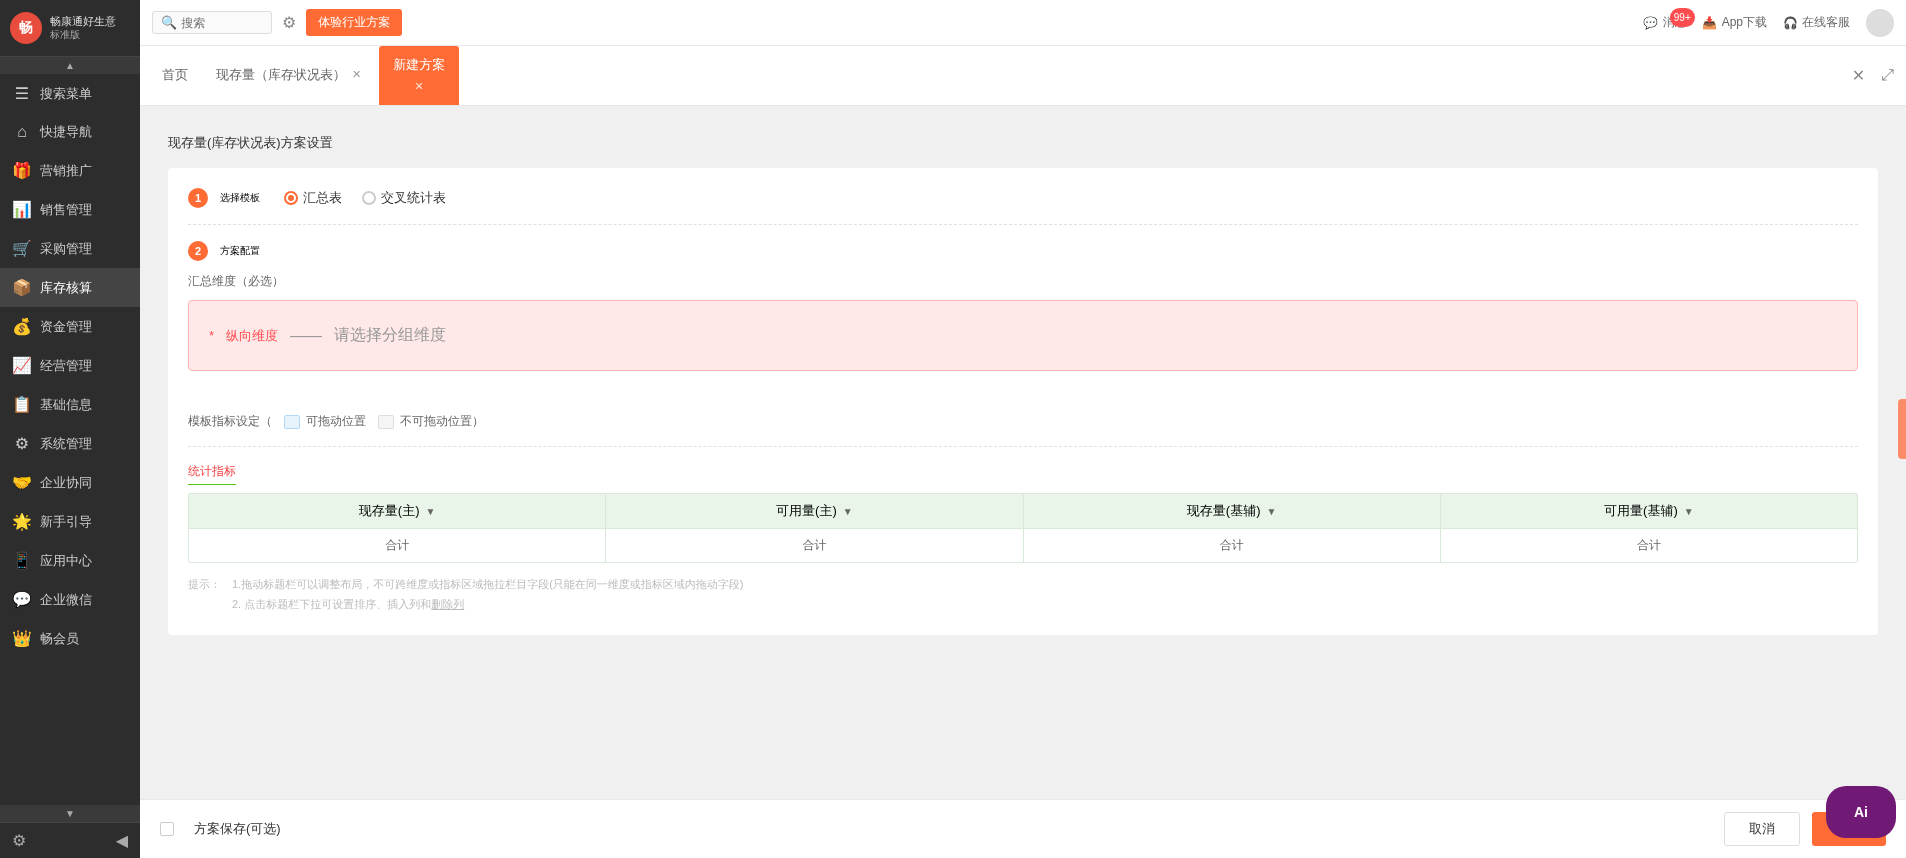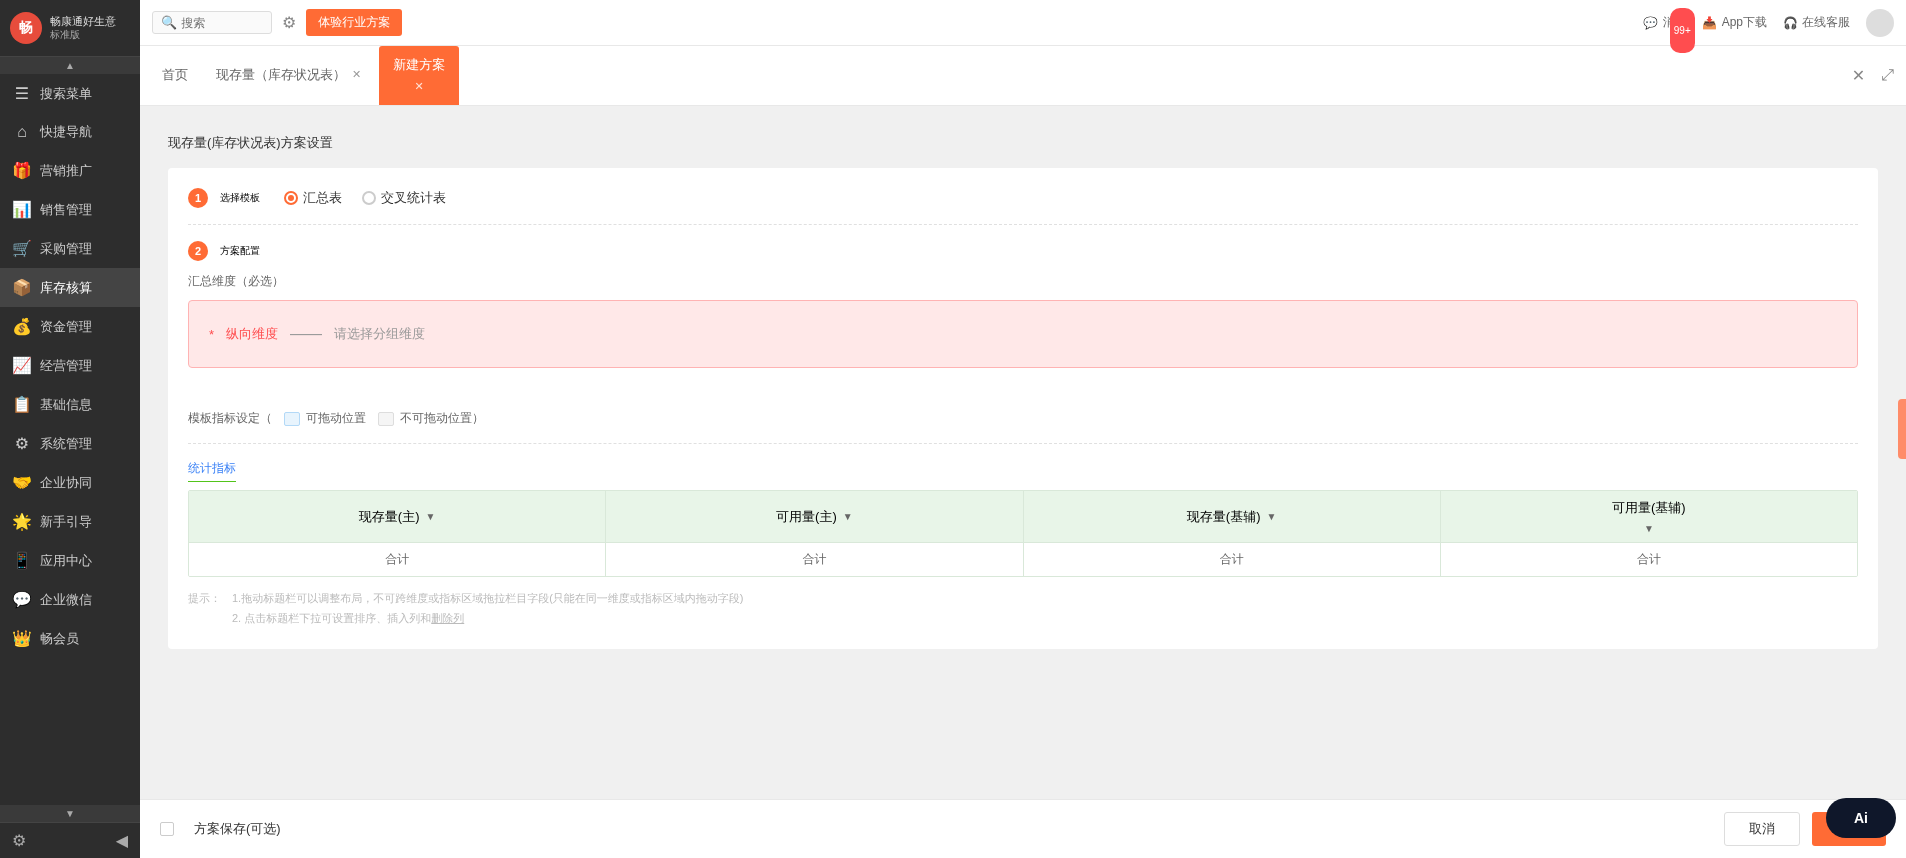--- a/index.html
+++ b/index.html
@@ -66,21 +66,21 @@
     .topbar-gear { font-size: 16px; color: #888; cursor: pointer; }
     .topbar-btn {
       background: #ff6b35; color: white; border: none; border-radius: 3px;
       padding: 5px 12px; font-size: 12px; cursor: pointer; white-space: nowrap;
     }
     .topbar-spacer { flex: 1; }
     .topbar-right { display: flex; align-items: center; gap: 16px; color: #666; font-size: 12px; }
     .topbar-right-item { display: flex; align-items: center; gap: 4px; cursor: pointer; position: relative; }
     .badge {
       background: #ff4d4f; color: white; border-radius: 10px;
-      font-size: 10px; padding: 17px 4px; position: absolute; top: -6px; right: -8px;
+      font-size: 10px; padding: 4px 4px; position: absolute; top: -6px; right: -8px;
     }
     .topbar-avatar {
       width: 28px; height: 28px; background: #ddd; border-radius: 50%;
     }
 
     
     .tabs {
       background: #fff; display: flex; align-items: center;
       border-bottom: 1px solid #e8e8e8; flex-shrink: 0; padding: 0 8px;
     }
@@ -128,38 +128,38 @@
 
     
     .section2-label { font-size: 12px; color: #666; margin-bottom: 10px; }
 
     .dim-area {
       background: #ffe8e8; border: 1px solid #ffb3b3; border-radius: 4px;
       padding: 24px 20px; display: flex; align-items: center; gap: 12px; margin-bottom: 16px;
     }
     .dim-label { color: #ff4d4f; font-size: 13px; }
     .dim-arrow { color: #999; font-size: 16px; }
-    .dim-placeholder { color: #999; font-size: 13px; }
+    .dim-placeholder { color: #999; font-size: 16px; }
 
     .indicator-setting { display: flex; align-items: center; gap: 12px; margin-bottom: 12px; font-size: 12px; color: #666; margin-top: 42px; }
     .indicator-legend { display: flex; align-items: center; gap: 6px; }
     .legend-box-movable { width: 16px; height: 14px; background: #e8f4fd; border: 1px solid #b3d9f7; border-radius: 2px; }
     .legend-box-fixed { width: 16px; height: 14px; background: #f5f5f5; border: 1px solid #ddd; border-radius: 2px; }
 
     .stats-section { margin-bottom: 12px; }
-    .stats-title { color: #3b82f6; font-size: 12px; margin-bottom: 8px; border-bottom: 1px solid #52c41a; padding-bottom: 4px; display: inline-block; }
+    .stats-title { color: #ef4444; font-size: 12px; margin-bottom: 8px; border-bottom: 1px solid #52c41a; padding-bottom: 4px; display: inline-block; }
 
     .stats-table { border: 1px solid #d9e8d9; border-radius: 2px; overflow: hidden; min-width: 600px; }
     .stats-table-header { display: flex; background: #e8f5e8; }
     .stats-table-row { display: flex; }
     .stats-col {
       flex: 1; padding: 8px 12px; border-right: 1px solid #d9e8d9;
       display: flex; align-items: center; justify-content: center; gap: 6px; font-size: 13px;
     }
-    .stats-col:last-child { border-right: none; flex-direction: column; }
+    .stats-col:last-child { border-right: none; }
     .stats-col-data { background: #fff; padding: 8px 12px; border-top: 1px solid #d9e8d9; font-size: 12px; color: #666; }
     .chevron-down { font-size: 10px; color: #666; }
 
     .hint-area { margin-top: 12px; font-size: 11px; color: #bbb; line-height: 1.8; }
     .hint-link { color: #bbb; text-decoration: underline; cursor: pointer; }
 
     
     .footer-bar {
       background: #fff; border-top: 1px solid #e8e8e8; padding: 12px 20px;
       display: flex; align-items: center; justify-content: space-between; flex-shrink: 0;
@@ -172,21 +172,21 @@
       padding: 7px 24px; font-size: 13px; color: #333; cursor: pointer;
     }
     .btn-query {
       background: #ff6b35; border: none; border-radius: 3px;
       padding: 7px 24px; font-size: 13px; color: white; cursor: pointer;
     }
 
     
     .ai-bubble {
       position: fixed; bottom: 20px; right: 10px;
-      width: 70px; height: 40px; background: #0f172a; border-radius: 20px;
+      width: 70px; height: 52px; background: #701a75; border-radius: 20px;
       display: flex; align-items: center; justify-content: center;
       color: white; font-size: 14px; font-weight: bold; cursor: pointer;
       z-index: 999;
     }
 
     .right-edge-handle {
       position: fixed; right: 0; top: 50%; transform: translateY(-50%);
       width: 8px; height: 60px; background: #ff8c69; border-radius: 4px 0 0 4px; cursor: pointer;
     }
   </style>

